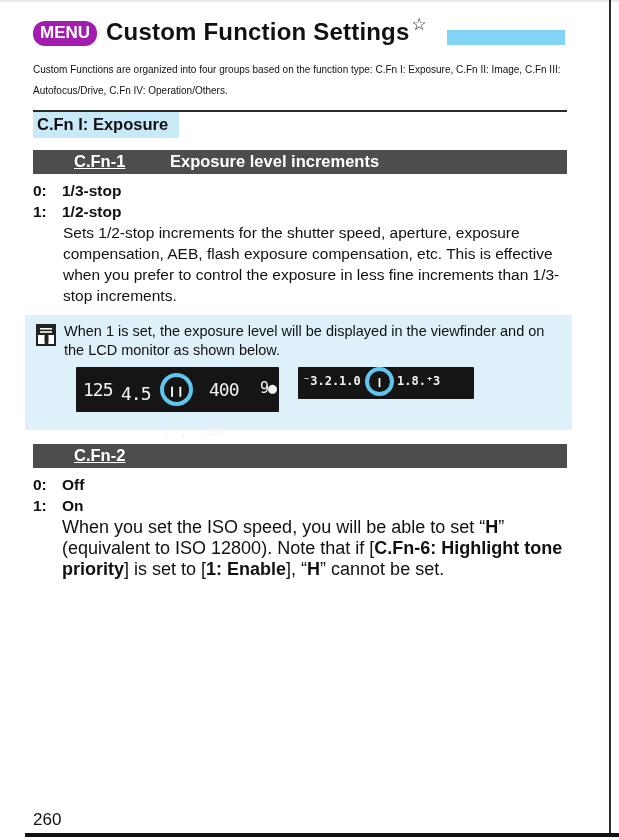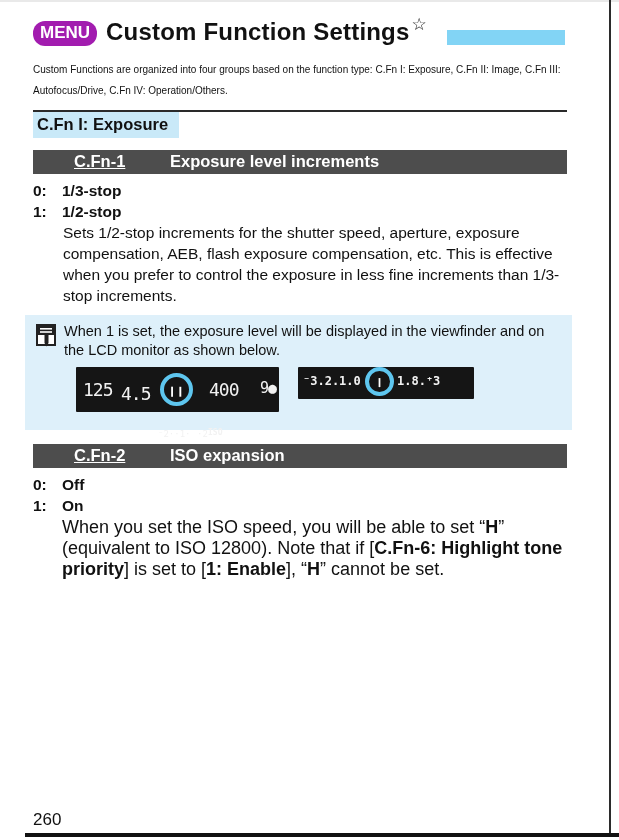--- a/index.html
+++ b/index.html
@@ -135,21 +135,20 @@
           <span class="scale" style="left:99px">1.8.⁺3</span>
           <span class="ring ring-r">
             <span class="tick1">❙</span>
           </span>
         </div>
       </div>
     </div>
 
     <div class="sec-bar" style="margin-top:14px">
       <span class="sec-id">C.Fn-2</span>
-      <span>ISO expansion</span>
     </div>
 
     <div class="opts">
       <div class="opt">
         <span class="opt-num">0:</span>
         <span>Off</span>
       </div>
       <div class="opt">
         <span class="opt-num">1:</span>
         <span>On</span>

